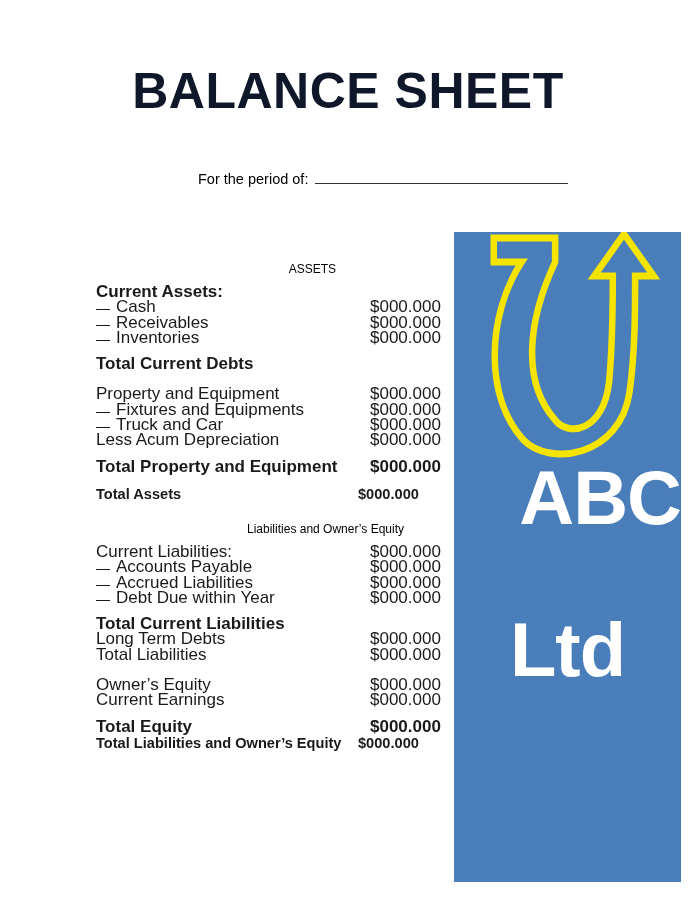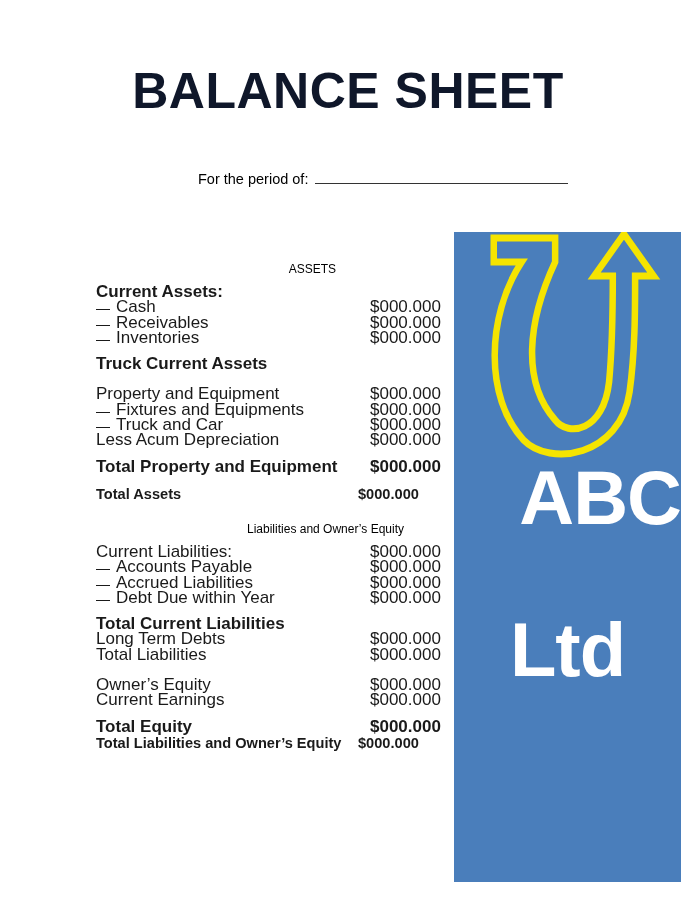--- a/index.html
+++ b/index.html
@@ -204,21 +204,21 @@
       <span class="amt">$000.000</span>
     </div>
     <div class="line indent">
       <span class="lbl"><span class="dash"></span><span>Inventories</span></span>
       <span class="amt">$000.000</span>
     </div>
 
     <div class="gap-sm"></div>
 
     <div class="line bold">
-      <span class="lbl">Truck Current Assets</span>
+      <span class="lbl">Total Current Debts</span>
       <span class="amt"></span>
     </div>
 
     <div class="gap-md"></div>
 
     <div class="line">
       <span class="lbl">Property and Equipment</span>
       <span class="amt">$000.000</span>
     </div>
     <div class="line indent">

